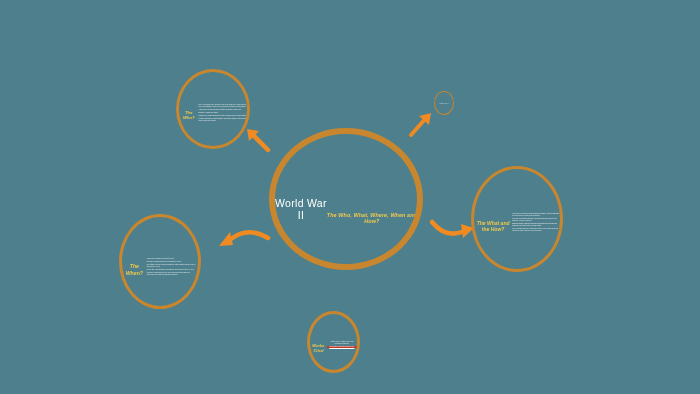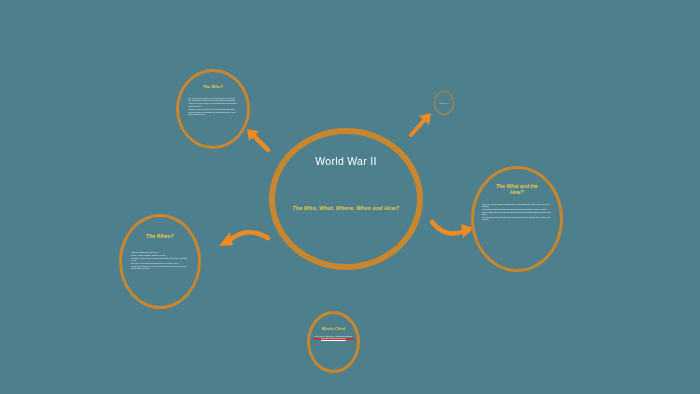--- a/index.html
+++ b/index.html
@@ -18,21 +18,21 @@
     position: absolute;
     inset: 0;
     width: 700px;
     height: 394px;
   }
   .bubble {
     position: absolute;
     box-sizing: border-box;
     border-radius: 50%;
     display: flex;
-    flex-direction: column;
+    flex-direction: row;
     align-items: center;
     text-align: center;
     overflow: hidden;
   }
   
   #bubble-main {
     left: 269px;
     top: 128px;
     width: 154px;
     height: 142px;

